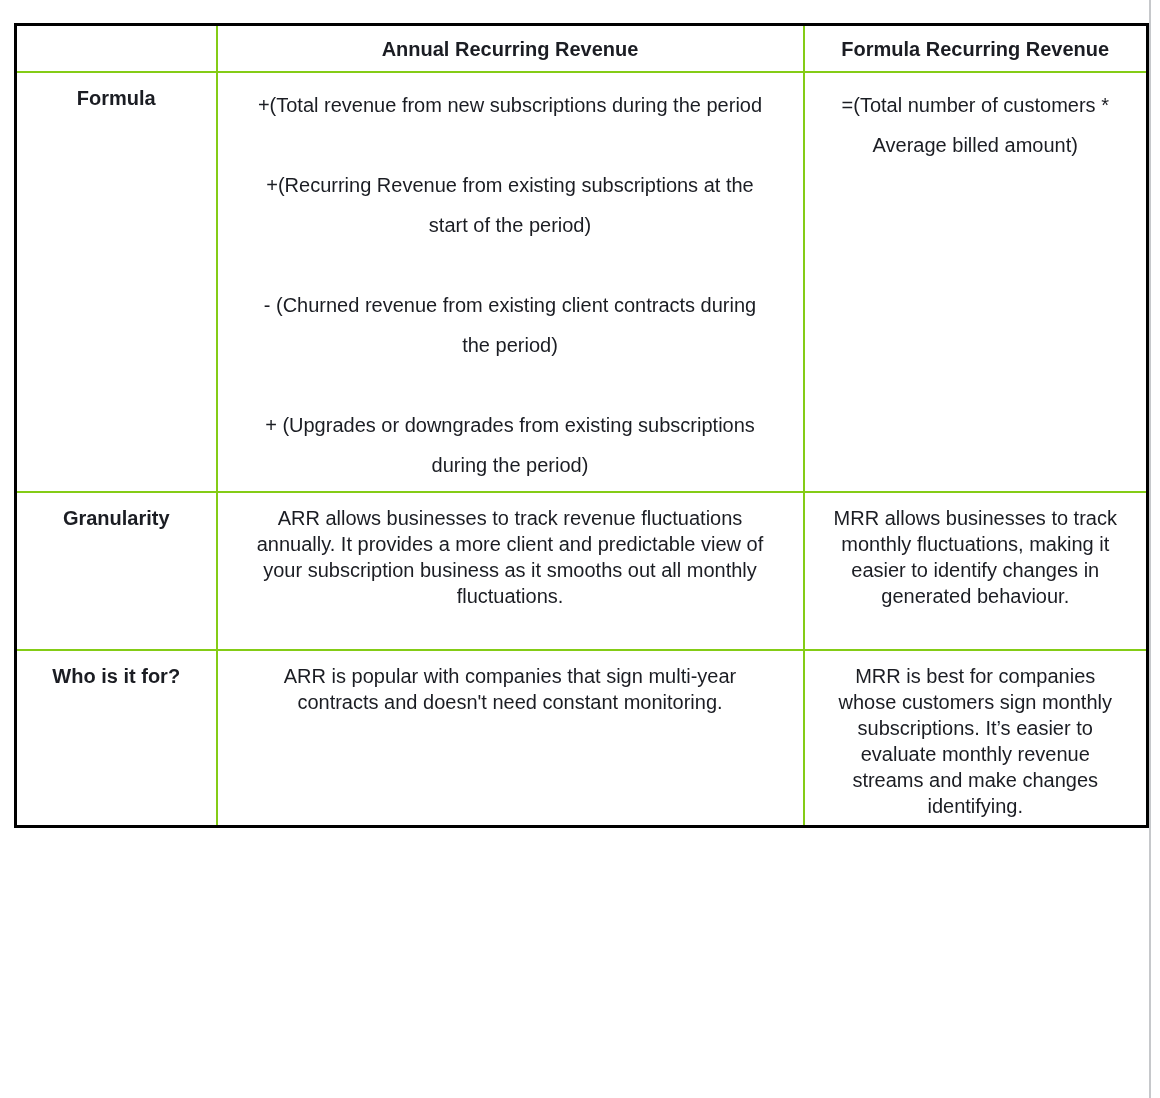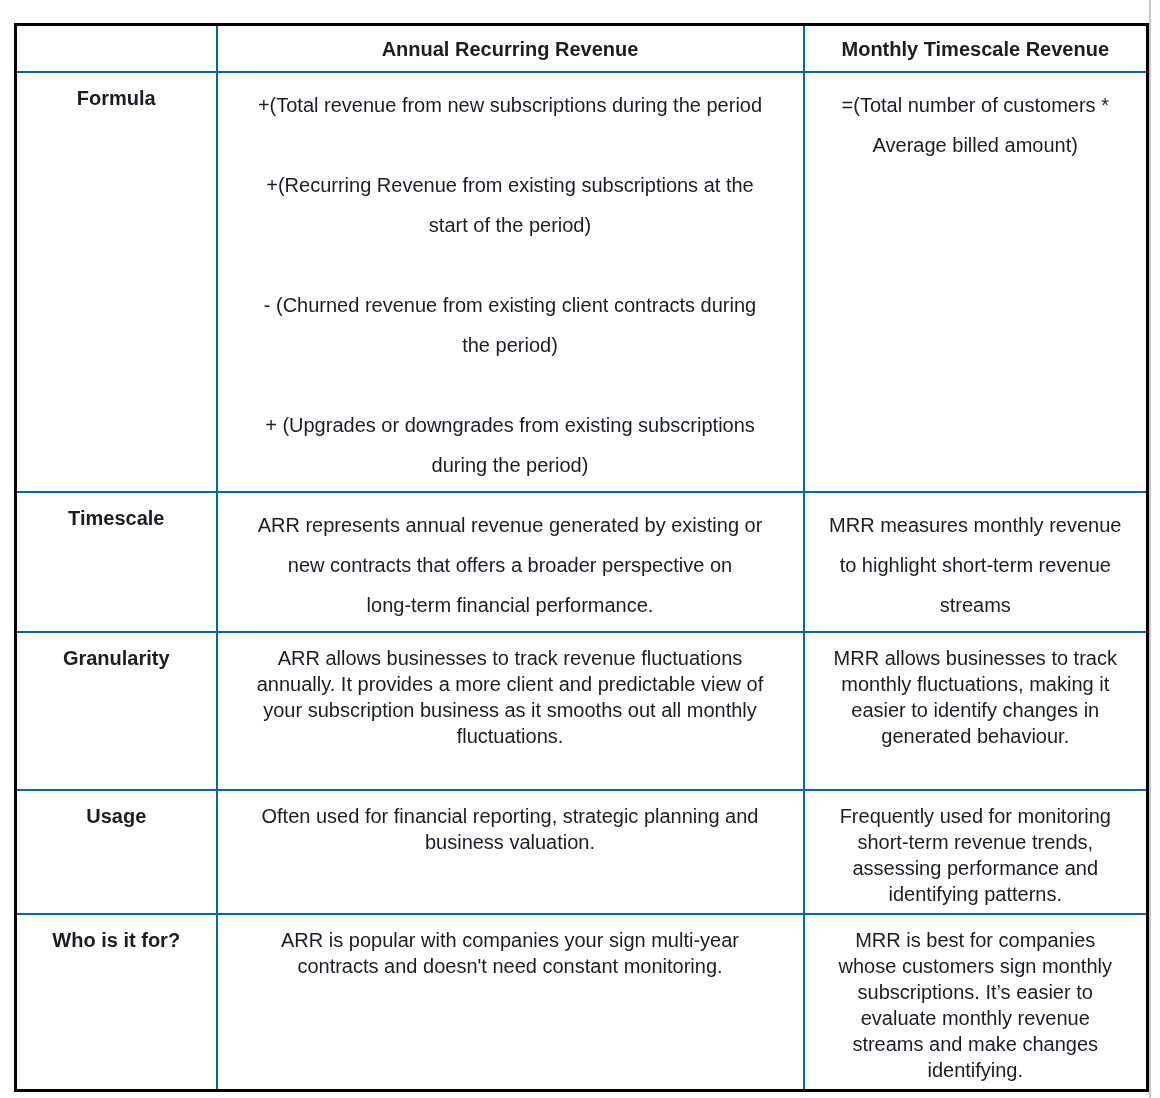--- a/index.html
+++ b/index.html
@@ -22,21 +22,21 @@
   table.compare {
     position: absolute;
     left: 14px;
     top: 23px;
     width: 1132px;
     border-collapse: collapse;
     table-layout: fixed;
     border: 3px solid #000000;
   }
   td, th {
-    border: 2px solid #0369a1;
+    border: 2px solid #84cc16;
     vertical-align: top;
     text-align: center;
     padding: 12px 5px 6px 5px;
     font-size: 20px;
     color: #1b1d23;
     white-space: pre-line;
     overflow: hidden;
   }
   th { font-weight: bold; line-height: 26px; padding-top: 10px; }
   td.row-label { font-weight: bold; line-height: 26px; }
@@ -52,69 +52,51 @@
 <table class="compare">
   <colgroup>
     <col style="width:201px">
     <col style="width:587px">
     <col style="width:344px">
   </colgroup>
   <tbody>
       <tr style="height:47px">
     <th></th>
     <th>Annual Recurring Revenue</th>
-    <th>Monthly Timescale Revenue</th>
+    <th>Formula Recurring Revenue</th>
   </tr>
   <tr style="height:387px">
     <td class="row-label">Formula</td>
     <td class="body-cell lh-wide">+(Total revenue from new subscriptions during the period
 
 +(Recurring Revenue from existing subscriptions at the
 start of the period)
 
 - (Churned revenue from existing client contracts during
 the period)
 
 + (Upgrades or downgrades from existing subscriptions
 during the period)</td>
     <td class="body-cell lh-wide">=(Total number of customers *
 Average billed amount)</td>
   </tr>
-  <tr style="height:135px">
-    <td class="row-label">Timescale</td>
-    <td class="body-cell lh-wide">ARR represents annual revenue generated by existing or
-new contracts that offers a broader perspective on
-long-term financial performance.</td>
-    <td class="body-cell lh-wide">MRR measures monthly revenue
-to highlight short-term revenue
-streams</td>
-  </tr>
   <tr style="height:158px">
     <td class="row-label">Granularity</td>
     <td class="body-cell lh-normal">ARR allows businesses to track revenue fluctuations
 annually. It provides a more client and predictable view of
 your subscription business as it smooths out all monthly
 fluctuations.</td>
     <td class="body-cell lh-normal">MRR allows businesses to track
 monthly fluctuations, making it
 easier to identify changes in
 generated behaviour.</td>
   </tr>
-  <tr style="height:122px">
-    <td class="row-label">Usage</td>
-    <td class="body-cell lh-normal">Often used for financial reporting, strategic planning and
-business valuation.</td>
-    <td class="body-cell lh-normal">Frequently used for monitoring
-short-term revenue trends,
-assessing performance and
-identifying patterns.</td>
-  </tr>
   <tr style="height:173px">
     <td class="row-label">Who is it for?</td>
-    <td class="body-cell lh-normal">ARR is popular with companies your sign multi-year
+    <td class="body-cell lh-normal">ARR is popular with companies that sign multi-year
 contracts and doesn't need constant monitoring.</td>
     <td class="body-cell lh-normal">MRR is best for companies
 whose customers sign monthly
 subscriptions. It’s easier to
 evaluate monthly revenue
 streams and make changes
 identifying.</td>
   </tr>
 </tbody>
   </table>

